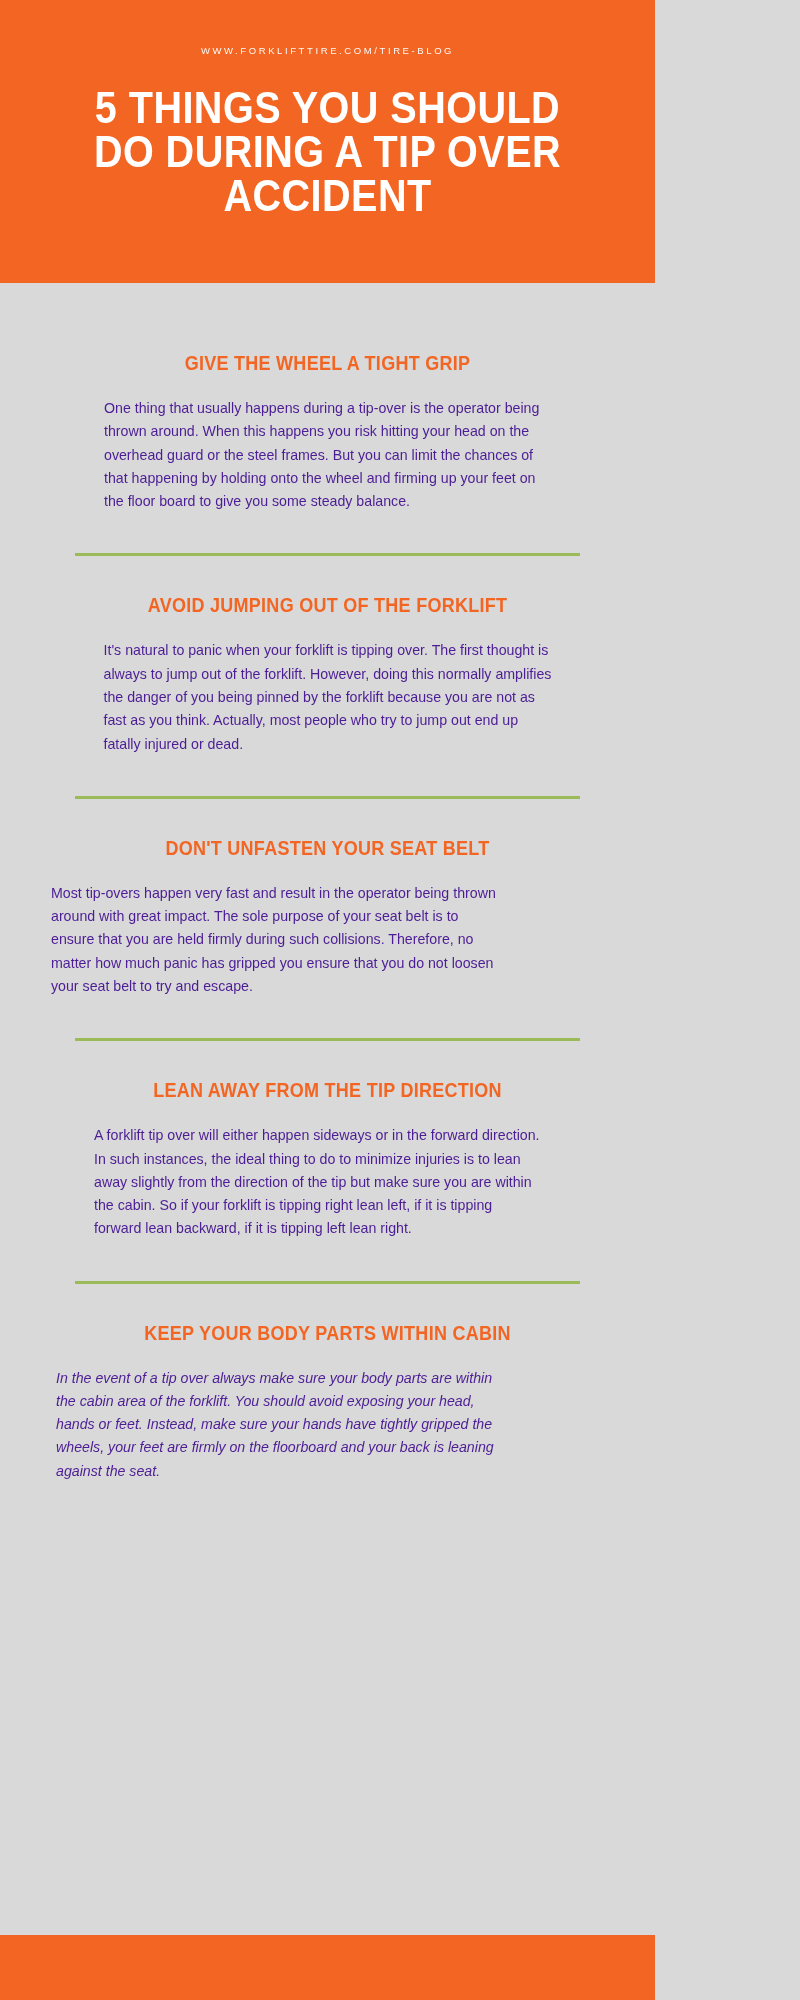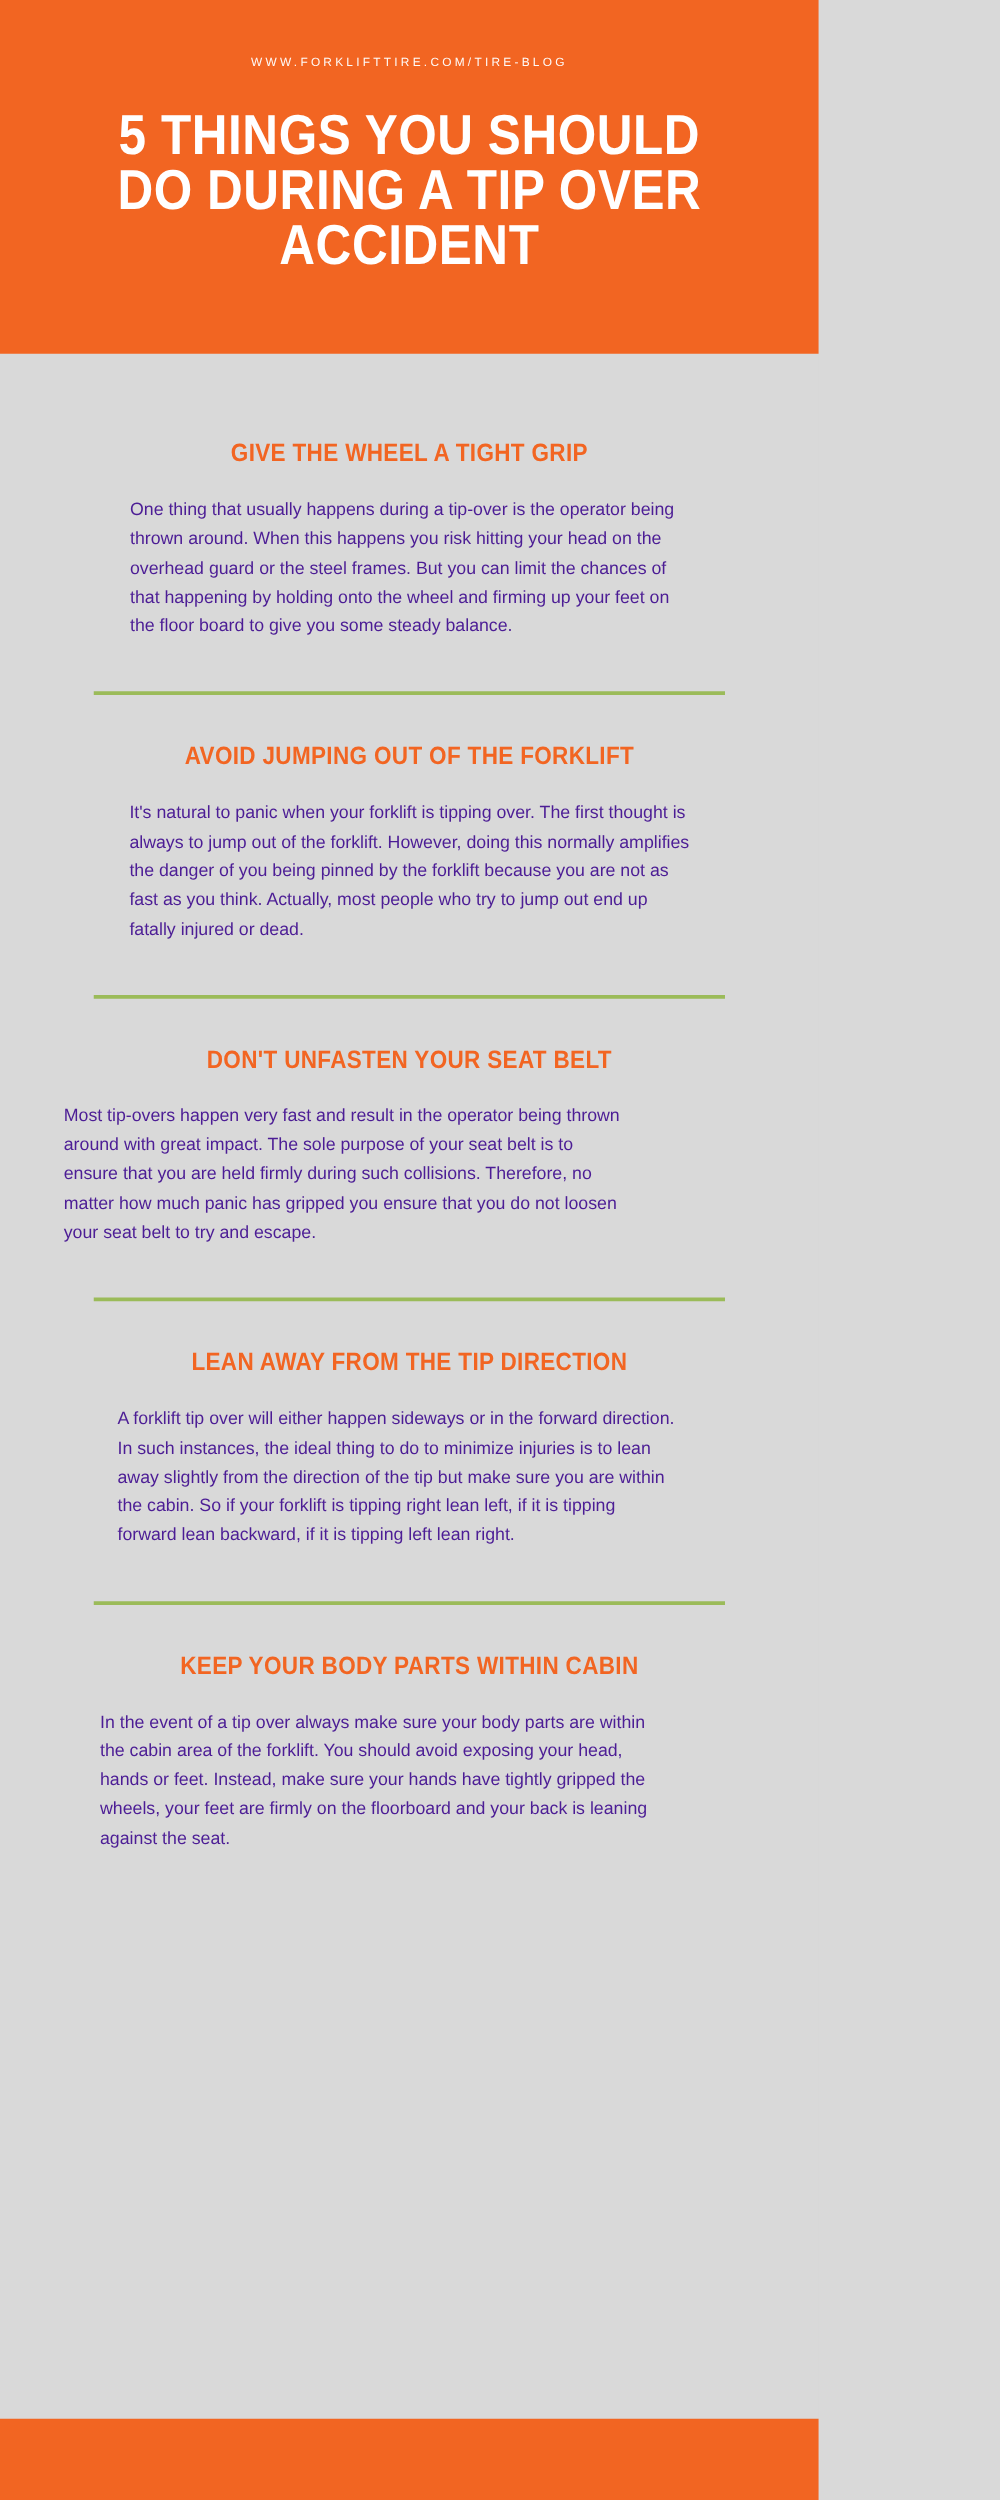--- a/index.html
+++ b/index.html
@@ -93,21 +93,21 @@
     background: #9bbb59;
     width: 505px;
     margin: 40px auto 0 auto;
   }
 
   
   .s1 .section-body { width: 440px; margin-left: 104px; }
   .s2 .section-body { width: 448px; }
   .s3 .section-body { width: 448px; margin-left: 51px; }
   .s4 .section-body { width: 448px; margin-left: 94px; }
-  .s5 .section-body { width: 442px; margin-left: 80px; }
+  .s5 .section-body { width: 442px; margin-left: 56px; font-style: italic; }
 
   .s1 .section-heading { padding-top: 34px; }
 
   
   .footer {
     background: #f26522;
     width: 100%;
     height: 65px;
     margin-top: 42px;
   }

